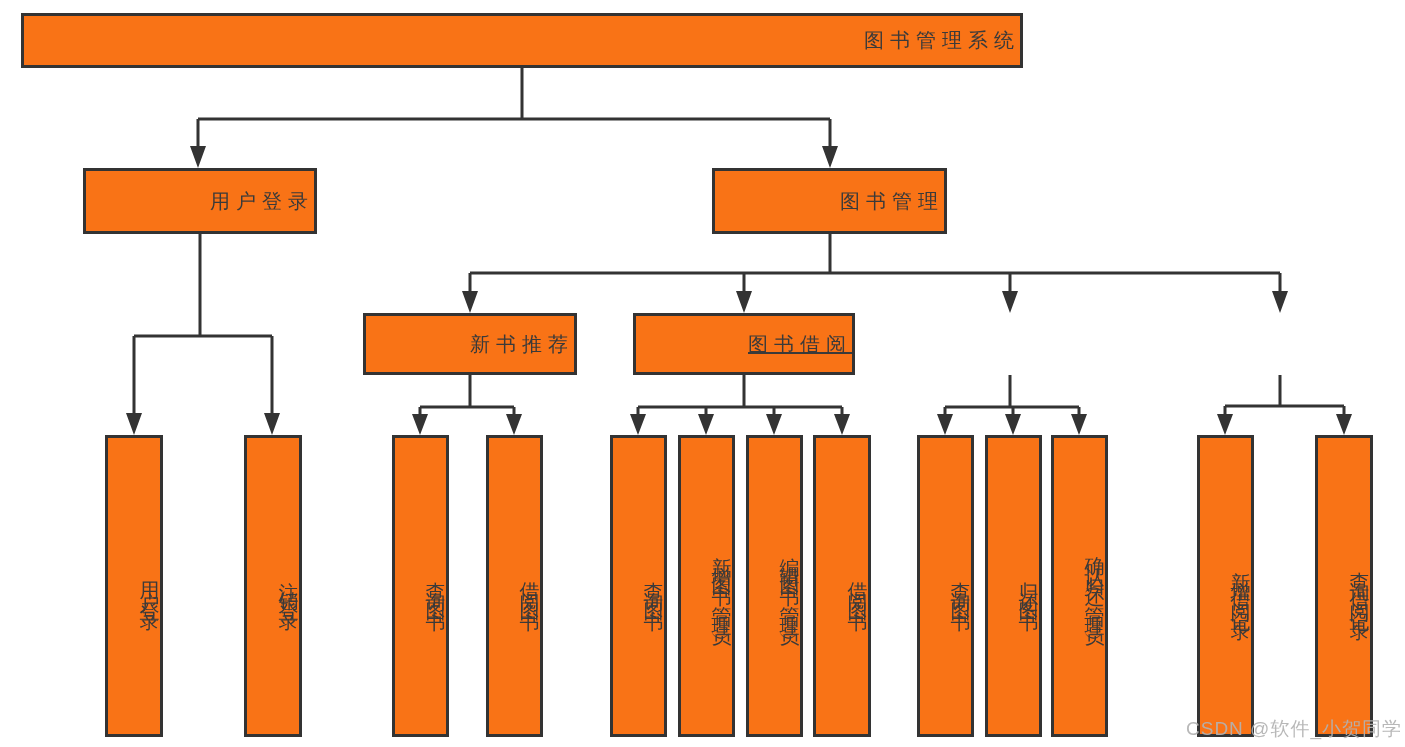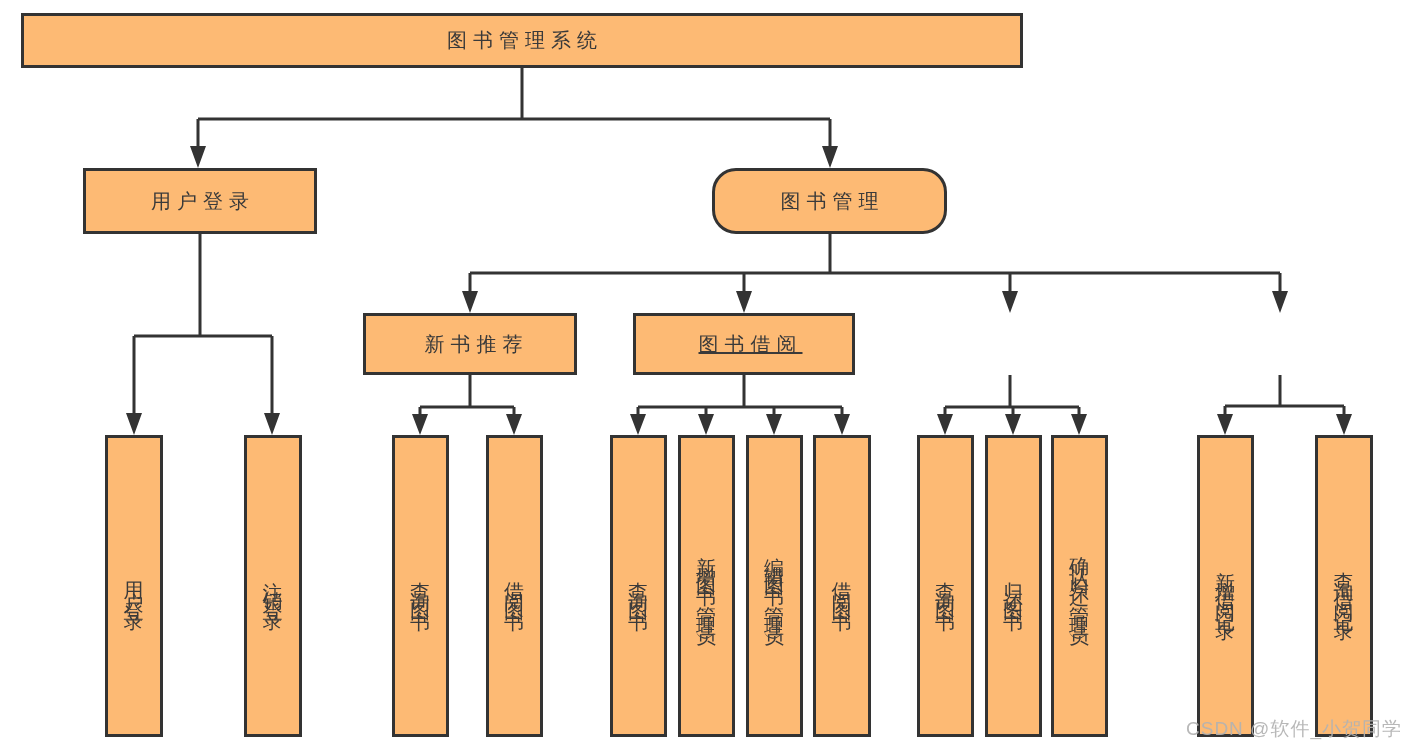--- a/index.html
+++ b/index.html
@@ -18,37 +18,37 @@
   #connectors {
     position: absolute;
     left: 0;
     top: 0;
     z-index: 1;
   }
   .box {
     position: absolute;
     box-sizing: border-box;
     border: 3px solid #333333;
-    background: #fdba74;
+    background: #f97316;
     display: flex;
     align-items: center;
-    justify-content: center;
+    justify-content: flex-end;
     z-index: 2;
     color: #3a3a3a;
   }
   .hbox span {
     font-size: 20px;
     letter-spacing: 6px;
     text-indent: 6px;
     white-space: nowrap;
     color: #3a3a3a;
   }
   .root  { left: 21px;  top: 13px;  width: 1002px; height: 55px; }
   .lvl2a { left: 83px;  top: 168px; width: 234px;  height: 66px; }
-  .lvl2b { left: 712px; top: 168px; width: 235px;  height: 66px; border-radius: 24px; }
+  .lvl2b { left: 712px; top: 168px; width: 235px;  height: 66px; }
   .lvl3  { top: 313px; height: 62px; padding-left: 7px; }
   .g1 { left: 363px;  width: 214px; }
   .g2 { left: 633px;  width: 222px; text-decoration: underline; }
   .g3 { left: 903px;  width: 214px; }
   .g4 { left: 1173px; width: 214px; }
   .leaf {
     top: 435px;
     height: 302px;
     width: 58px;
   }

